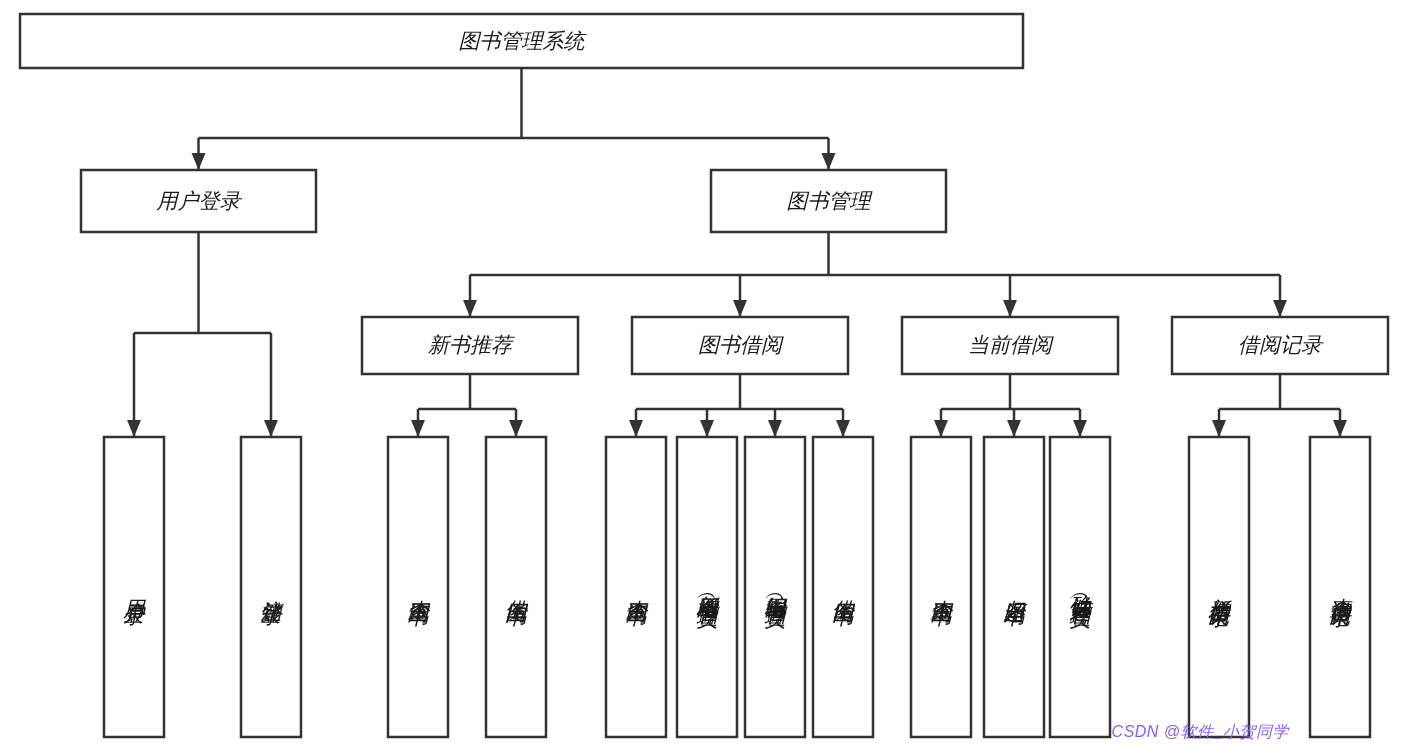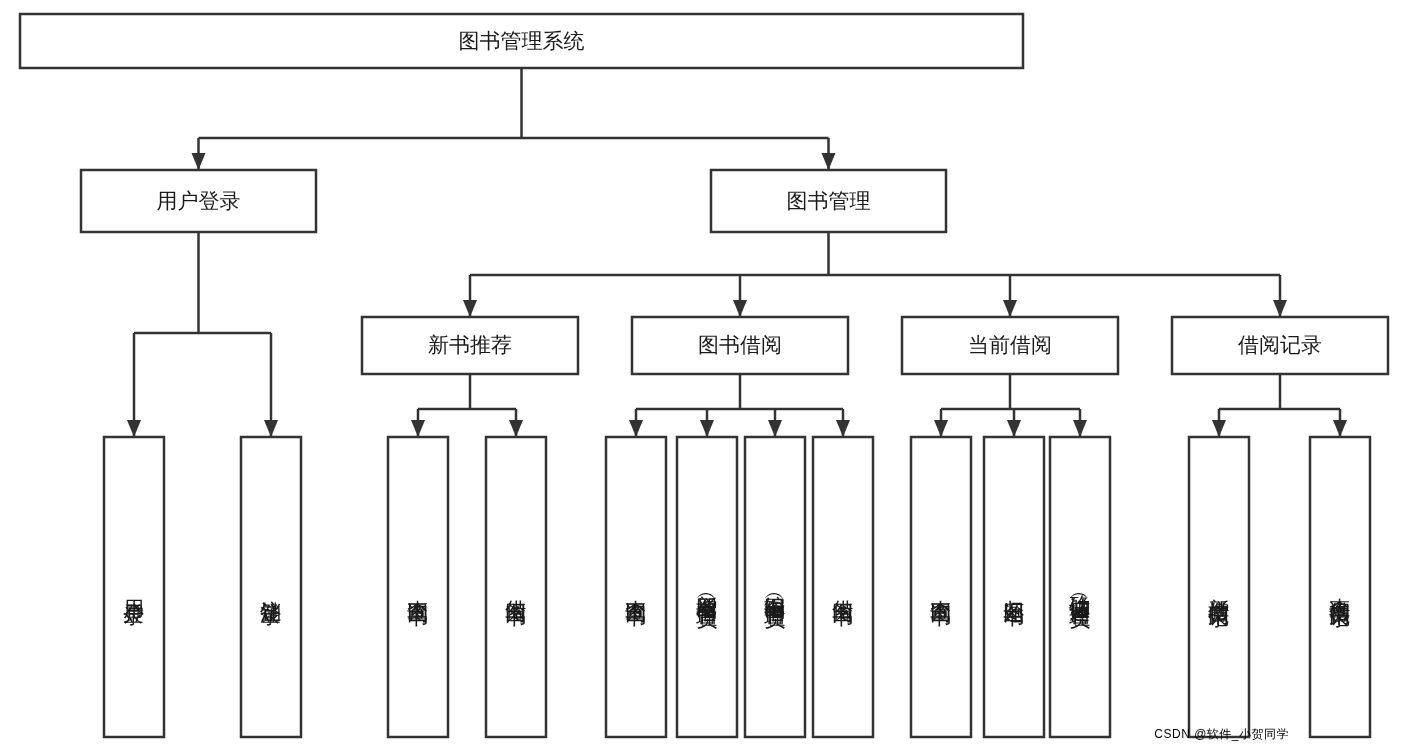--- a/index.html
+++ b/index.html
@@ -10,20 +10,21 @@
   body {
     width: 1405px;
     height: 747px;
     font-family: "Liberation Sans", "DejaVu Sans", sans-serif;
     overflow: hidden;
   }
   #diagram-root {
     position: relative;
     width: 1297px;
     height: 747px;
+    font-style: italic;
   }
   svg.diagram {
     position: absolute;
     top: 0;
     left: 0;
     width: 1405px;
     height: 747px;
   }
   .node-box {
     fill: #ffffff;
@@ -61,22 +62,22 @@
     line-height: 1.12;
     letter-spacing: 2px;
     color: #1a1a1a;
     white-space: nowrap;
   }
   .watermark {
     position: absolute;
     right: 8px;
     bottom: 4px;
     font-family: "Liberation Sans", "DejaVu Sans", sans-serif;
-    font-size: 12px;
-    color: #000000;
+    font-size: 16px;
+    color: #8b5cf6;
     letter-spacing: 0.5px;
     user-select: none;
   }
 </style>
 </head>
 <body>
 
 <div id="diagram-root">
 
   <svg class="diagram" viewBox="0 0 1405 747">

